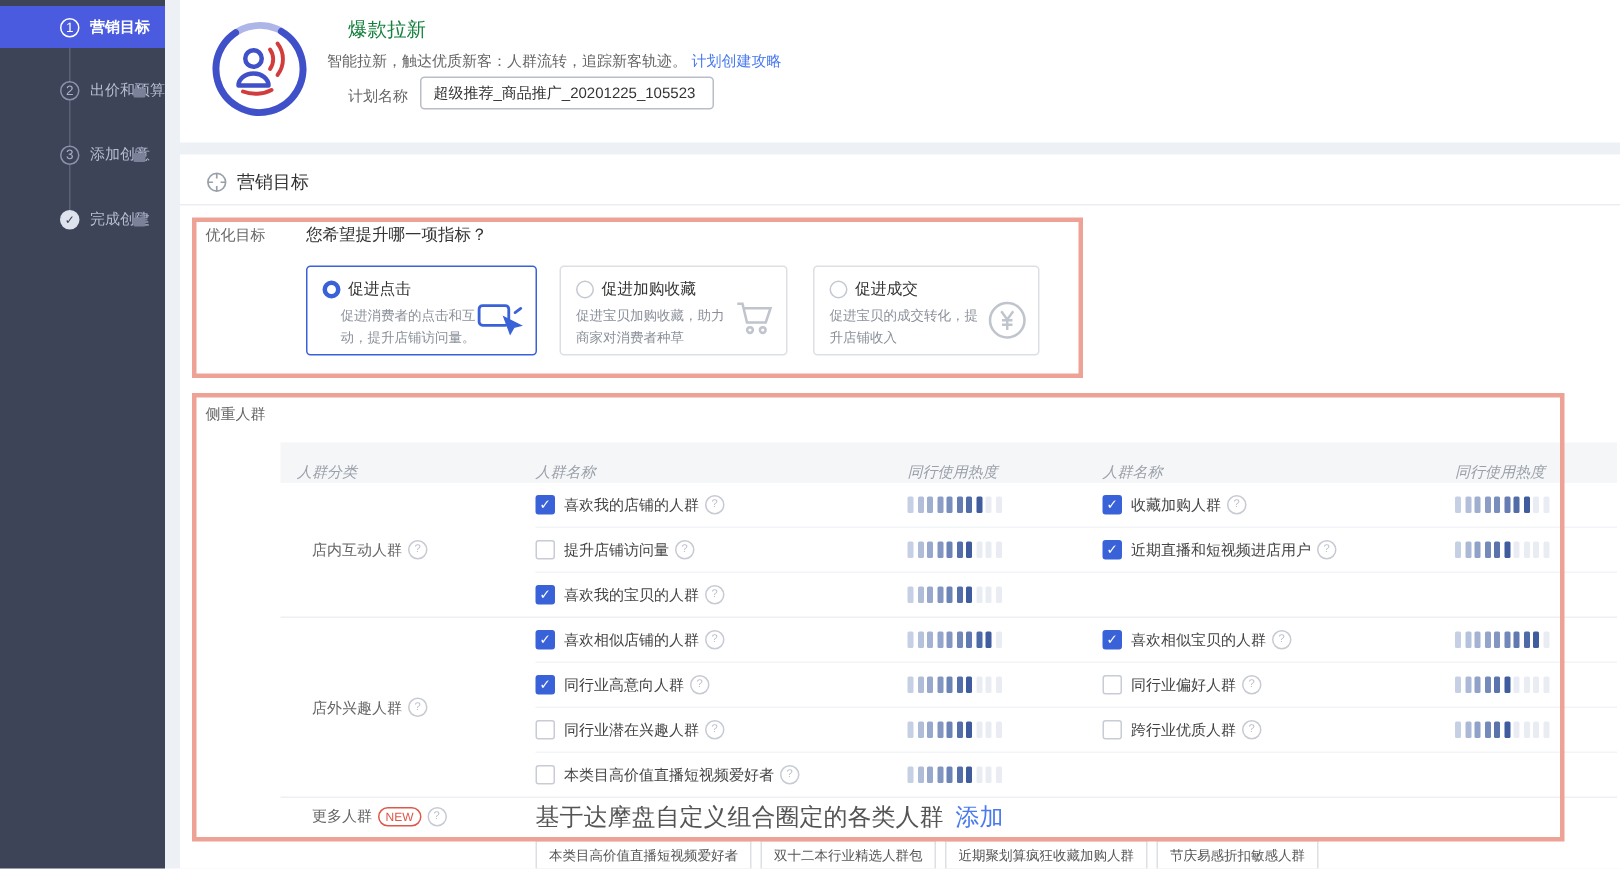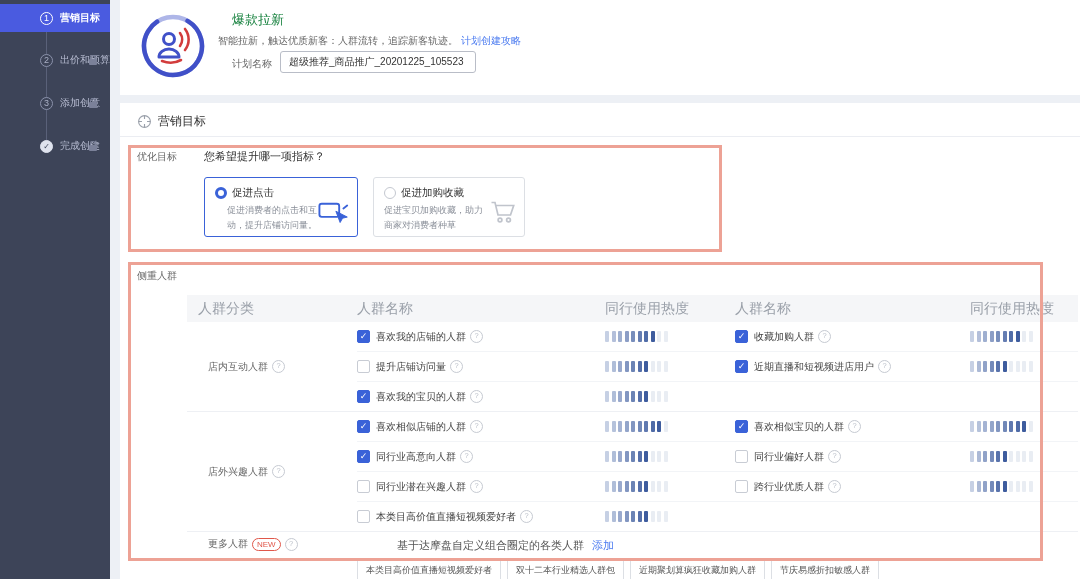--- a/index.html
+++ b/index.html
@@ -50,21 +50,21 @@
     box-sizing:border-box;background:#fff;flex-shrink:0;}
   .radio.on{border:3.5px solid #3a62d8;}
   .opt-trow{display:flex;align-items:center;}
   .opt-title{font-size:10.5px;color:#333;margin-left:5px;}
   .opt-desc{font-size:9px;color:#8a8f99;line-height:1.7;margin-top:3px;}
   .opt-icon{position:absolute;right:7px;top:22px;}
 
   .aud-label{position:absolute;left:17px;top:166px;font-size:10px;color:#666;}
   .aud-desc{position:absolute;left:117px;top:165px;font-size:10px;color:#555;}
   .aud-table{position:absolute;left:67px;top:192px;width:891px;}
-  .thead{display:flex;height:27px;background:#f5f6f8;align-items:center;color:#9aa0a9;font-size:14px;}
+  .thead{display:flex;height:27px;background:#f5f6f8;align-items:flex-end;color:#9aa0a9;font-size:10px;font-style:italic;}
   .agroup{display:flex;border-bottom:1px solid #eef0f4;}
   .gcell{width:170px;display:flex;align-items:flex-start;padding-left:21px;padding-top:0;
     box-sizing:border-box;color:#666;font-size:10px;align-items:center;}
   .grows{flex:1;display:flex;flex-direction:column;}
   .arow{display:flex;align-items:center;height:29px;border-bottom:1px solid #f2f4f7;}
   .arow:last-child{border-bottom:none;}
   .cw2{width:248px;box-sizing:border-box;display:flex;align-items:center;}
   .cw3{width:130px;display:flex;align-items:center;}
   .cw4{width:235px;display:flex;align-items:center;}
   .cw5{width:108px;display:flex;align-items:center;}
@@ -72,21 +72,21 @@
     box-sizing:border-box;flex-shrink:0;cursor:pointer;color:transparent;font-size:9px;display:flex;
     align-items:center;justify-content:center;line-height:1;}
   .cb.on{background:#3a62d8;border-color:#3a62d8;color:#fff;}
   .alabel{color:#444;font-size:10px;white-space:nowrap;}
   .info{display:inline-block;width:11px;height:11px;border:1px solid #c6cad2;border-radius:50%;
     color:#bcc1ca;font-size:7.5px;line-height:10px;text-align:center;margin-left:4px;flex-shrink:0;cursor:pointer;}
   .bars{display:inline-flex;gap:2.5px;}
   .bar{width:4px;height:11px;border-radius:1px;}
   .more-group{display:flex;border-bottom:none;padding-top:5px;}
   .more-content{flex:1;}
-  .mline{display:flex;align-items:center;height:17px;font-size:11px;color:#555;margin-left:40px;}
+  .mline{display:flex;align-items:center;height:17px;font-size:16px;color:#555;}
   .mline a{color:#4a7af0;margin-left:8px;text-decoration:none;cursor:pointer;}
   .tags{display:flex;margin-top:6px;}
   .tag{height:18px;border:1px solid #dcdfe4;background:#fff;color:#555;font-size:9px;display:flex;
     align-items:center;padding:0 8px;margin-right:6px;white-space:nowrap;cursor:pointer;}
   .nbadge{border:1px solid #e0574a;color:#e0574a;border-radius:8px;font-size:8px;padding:0 4px;
     margin-left:4px;height:11px;line-height:11px;flex-shrink:0;}
   .gname{display:flex;align-items:center;}
 
   .anno{position:absolute;border:3px solid #eda295;pointer-events:none;box-sizing:border-box;z-index:5;}
   .anno1{left:8px;top:42px;width:594px;height:107px;}
@@ -177,20 +177,31 @@
               <span class="radio"></span>
               <span class="opt-title">促进加购收藏</span>
             </div>
             <div class="opt-desc" style="width: 100px;">促进宝贝加购收藏，助力商家对消费者种草</div>
             <span class="opt-icon"><svg width="27" height="24" viewBox="0 0 27 24" fill="none" stroke="#c0c4cc" stroke-width="1.7">
                 <path d="M1.5 2.5 h3.5 l3 12.5 h12.5 l3.2 -9.5 H6.5"></path>
                 <circle cx="10" cy="20" r="1.9"></circle>
                 <circle cx="18.5" cy="20" r="1.9"></circle>
               </svg></span>
           </div>
+          <div class="opt-card" style="width: 151px; margin-right: 0px;">
+            <div class="opt-trow">
+              <span class="radio"></span>
+              <span class="opt-title">促进成交</span>
+            </div>
+            <div class="opt-desc" style="width: 99px;">促进宝贝的成交转化，提升店铺收入</div>
+            <span class="opt-icon"><svg width="27" height="27" viewBox="0 0 27 27" fill="none">
+                <circle cx="13.5" cy="13.5" r="11.5" stroke="#c0c4cc" stroke-width="1.7"></circle>
+                <path d="M9.5 7.5 l4 5.5 4 -5.5 M13.5 13 v7 M10 13.5 h7 M10 16.5 h7" stroke="#c0c4cc" stroke-width="1.6"></path>
+              </svg></span>
+          </div>
         </div>
 
       <div class="aud-label">侧重人群</div>
       <div class="aud-table" id="aud-table">
           <div class="thead">
             <span style="width: 170px; box-sizing: border-box; padding-left: 11px;">人群分类</span>
             <span style="width: 248px; box-sizing: border-box;">人群名称</span>
             <span style="width: 130px; box-sizing: border-box;">同行使用热度</span>
             <span style="width: 235px; box-sizing: border-box;">人群名称</span>
             <span style="width: 108px; box-sizing: border-box;">同行使用热度</span>

